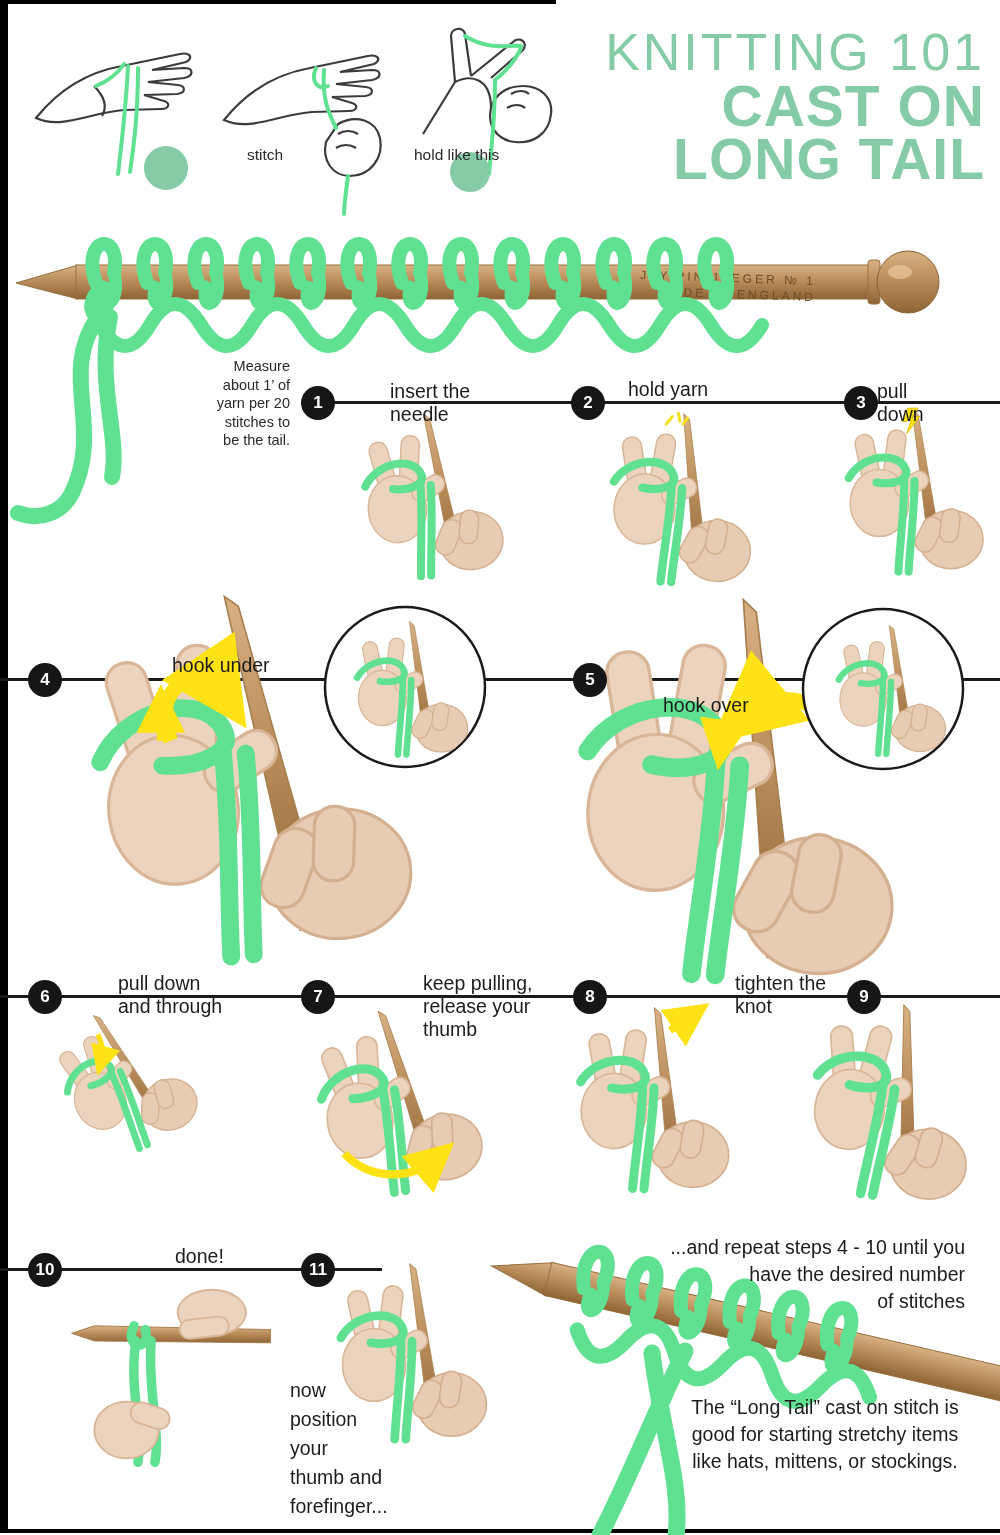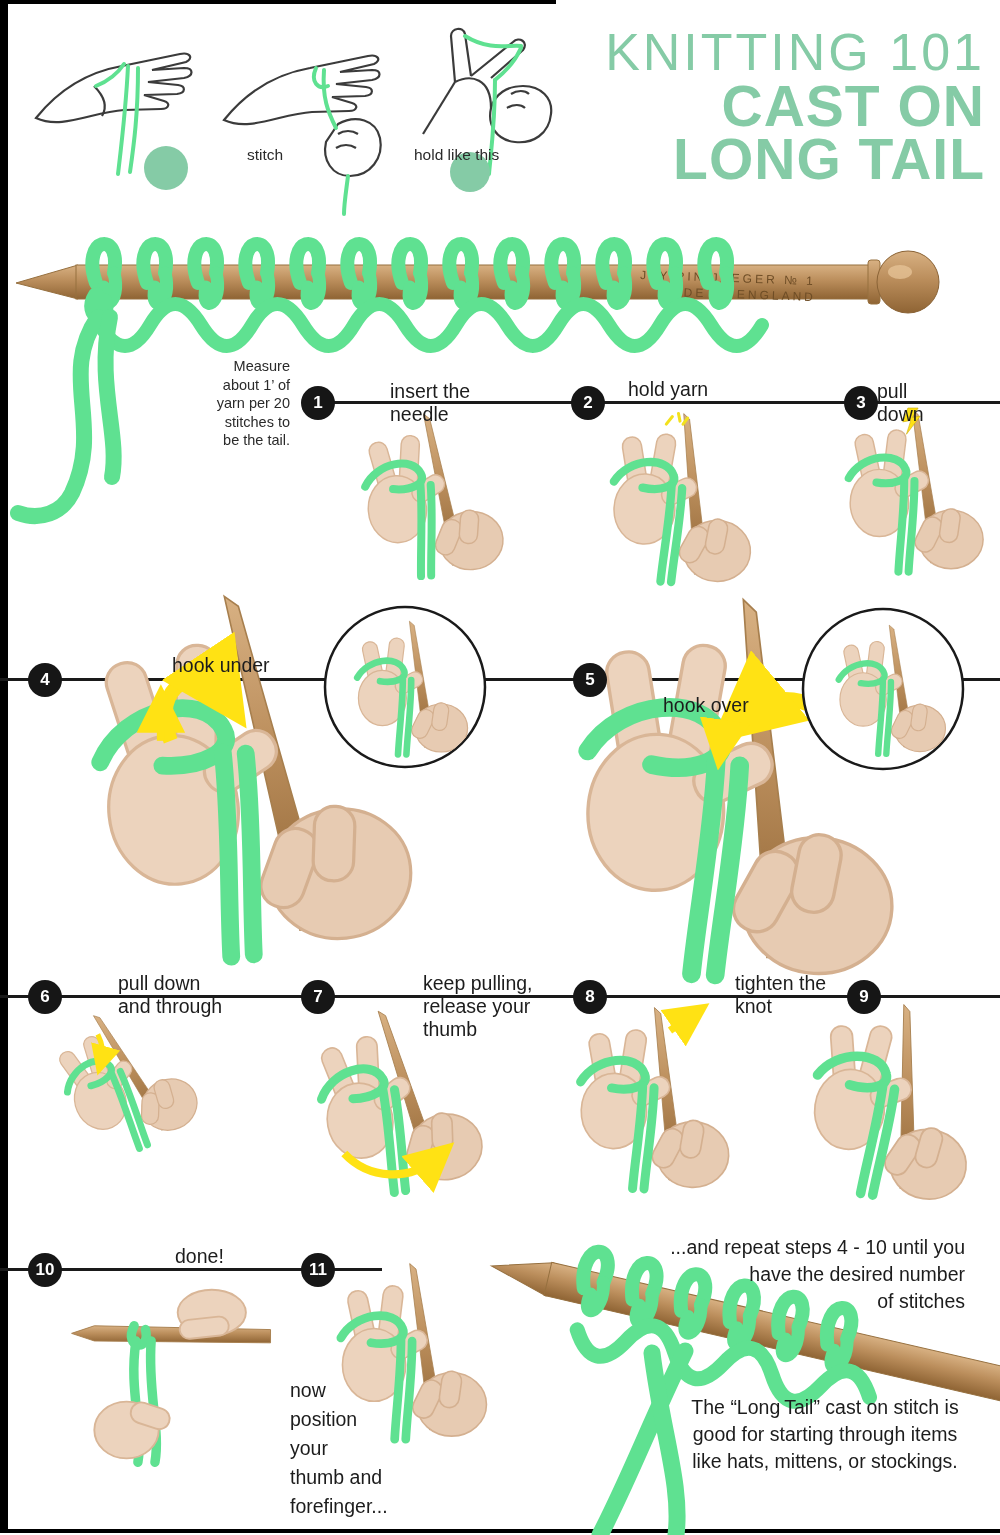--- a/index.html
+++ b/index.html
@@ -345,16 +345,16 @@
 
   <div id="position-note" class="pre">now
 position
 your
 thumb and
 forefinger...</div>
   <div id="repeat-note" class="pre">...and repeat steps 4 - 10 until you
 have the desired number
 of stitches</div>
   <div id="description" class="pre">The “Long Tail” cast on stitch is
-good for starting through items
+good for starting stretchy items
 like hats, mittens, or stockings.</div>
 
 </div>
 
 </body></html>

